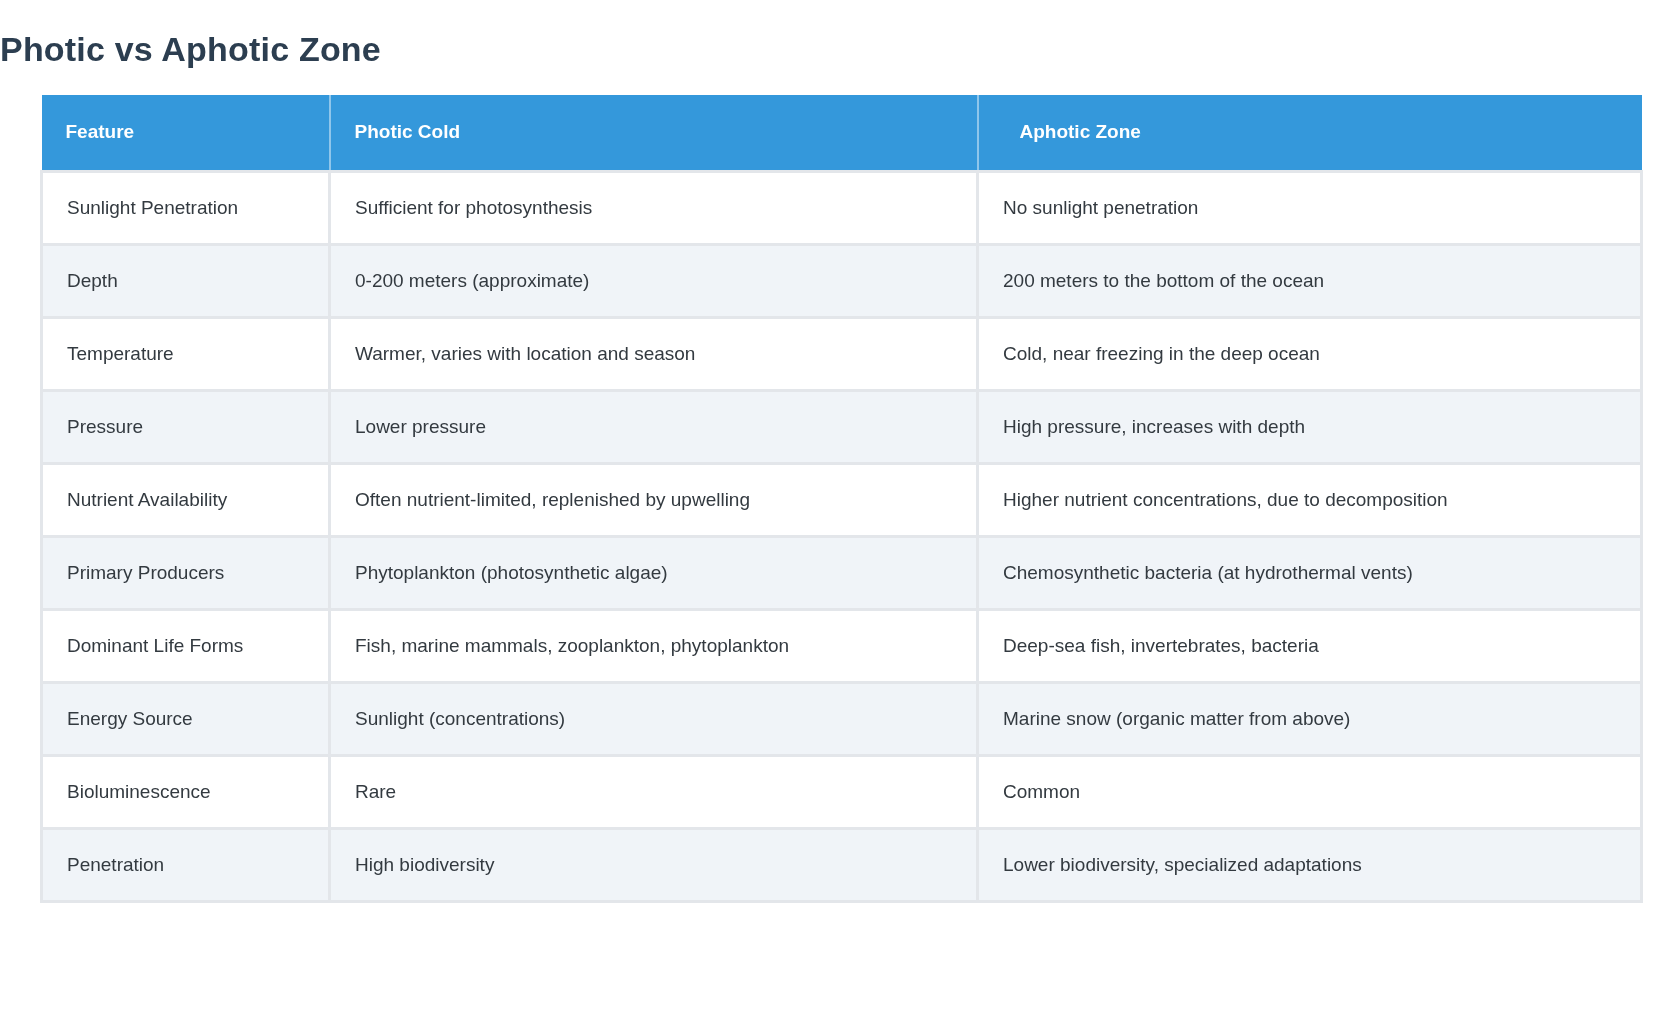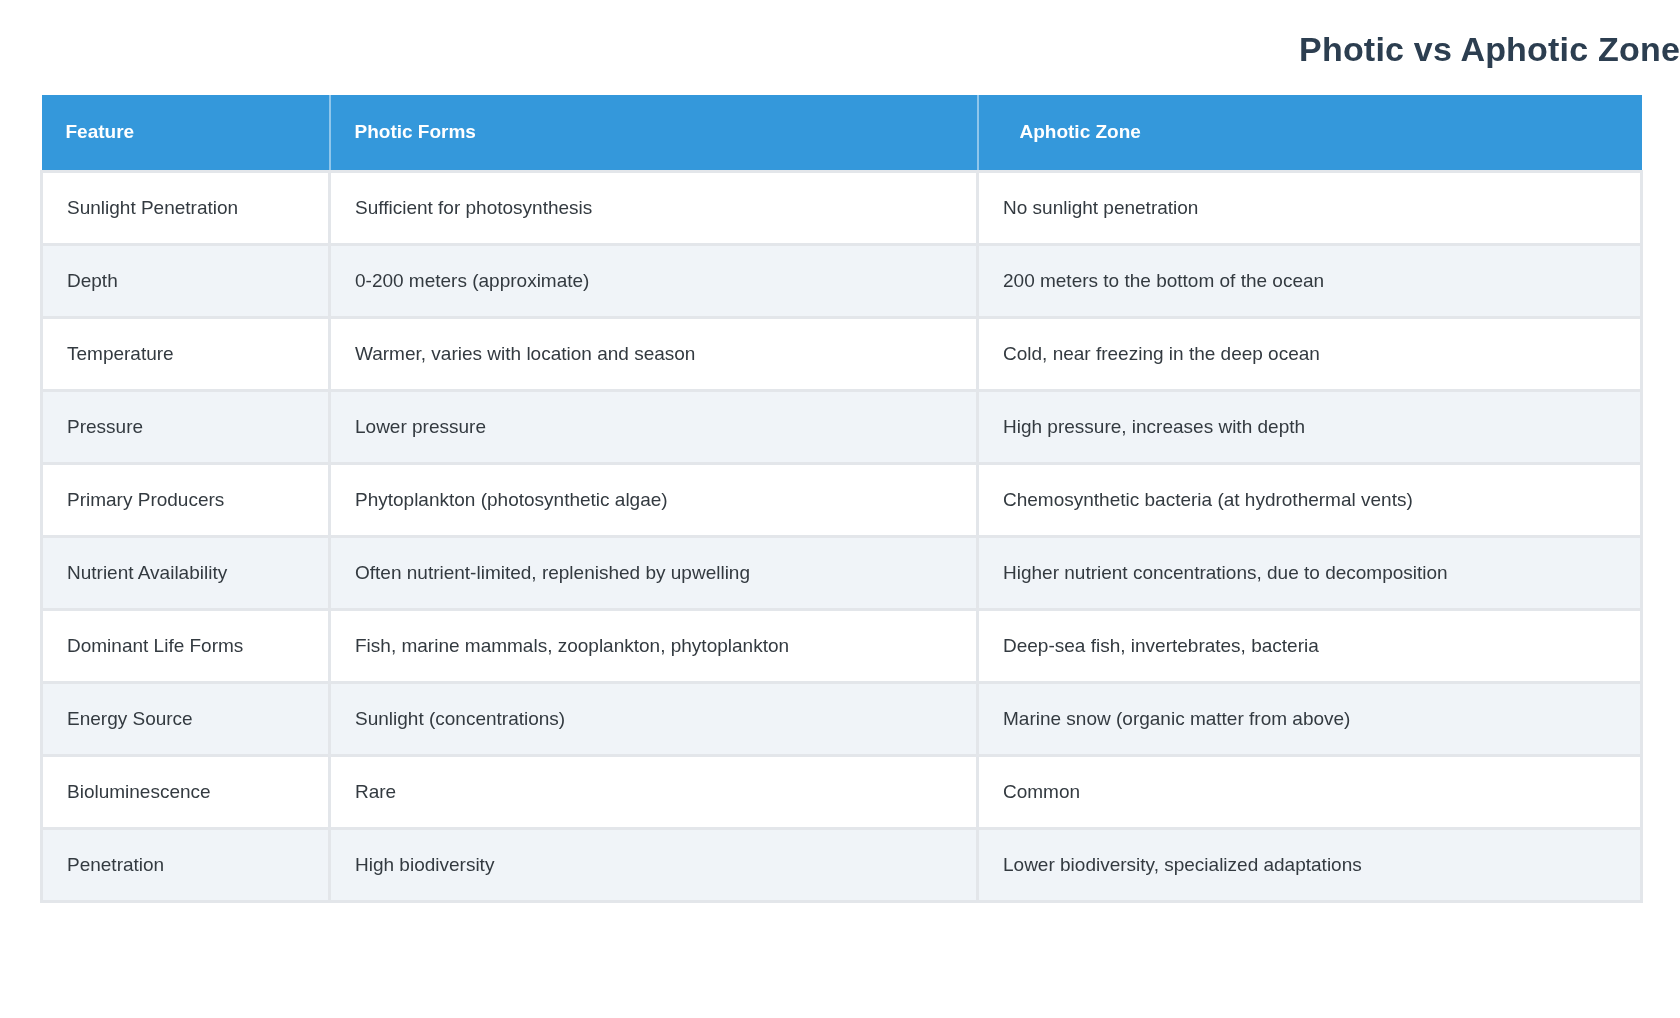--- a/index.html
+++ b/index.html
@@ -17,21 +17,21 @@
     width:1680px;
     height:1018px;
     background:#ffffff;
     font-family:"Liberation Sans", sans-serif;
     overflow:hidden;
   }
   .page-title{
     margin:30px 0 0 0;
     padding:0;
     width:1680px;
-    text-align:right;
+    text-align:left;
     font-size:34px;
     font-weight:bold;
     color:var(--title-text);
     letter-spacing:0.2px;
   }
   .table-wrap{
     margin:26px 40px 0 40px;
   }
   table.compare{
     width:1600px;
@@ -79,21 +79,21 @@
   <div class="table-wrap">
     <table class="compare">
       <colgroup>
         <col class="c-feature">
         <col class="c-photic">
         <col class="c-aphotic">
       </colgroup>
       <thead>
         <tr>
           <th>Feature</th>
-          <th>Photic Forms</th>
+          <th>Photic Cold</th>
           <th>Aphotic Zone</th>
         </tr>
       </thead>
       <tbody id="table-body">
           <tr>
             <td>Sunlight Penetration</td>
             <td>Sufficient for photosynthesis</td>
             <td>No sunlight penetration</td>
           </tr>
           <tr>
@@ -105,28 +105,28 @@
             <td>Temperature</td>
             <td>Warmer, varies with location and season</td>
             <td>Cold, near freezing in the deep ocean</td>
           </tr>
           <tr>
             <td>Pressure</td>
             <td>Lower pressure</td>
             <td>High pressure, increases with depth</td>
           </tr>
           <tr>
+            <td>Nutrient Availability</td>
+            <td>Often nutrient-limited, replenished by upwelling</td>
+            <td>Higher nutrient concentrations, due to decomposition</td>
+          </tr>
+          <tr>
             <td>Primary Producers</td>
             <td>Phytoplankton (photosynthetic algae)</td>
             <td>Chemosynthetic bacteria (at hydrothermal vents)</td>
-          </tr>
-          <tr>
-            <td>Nutrient Availability</td>
-            <td>Often nutrient-limited, replenished by upwelling</td>
-            <td>Higher nutrient concentrations, due to decomposition</td>
           </tr>
           <tr>
             <td>Dominant Life Forms</td>
             <td>Fish, marine mammals, zooplankton, phytoplankton</td>
             <td>Deep-sea fish, invertebrates, bacteria</td>
           </tr>
           <tr>
             <td>Energy Source</td>
             <td>Sunlight (concentrations)</td>
             <td>Marine snow (organic matter from above)</td>

